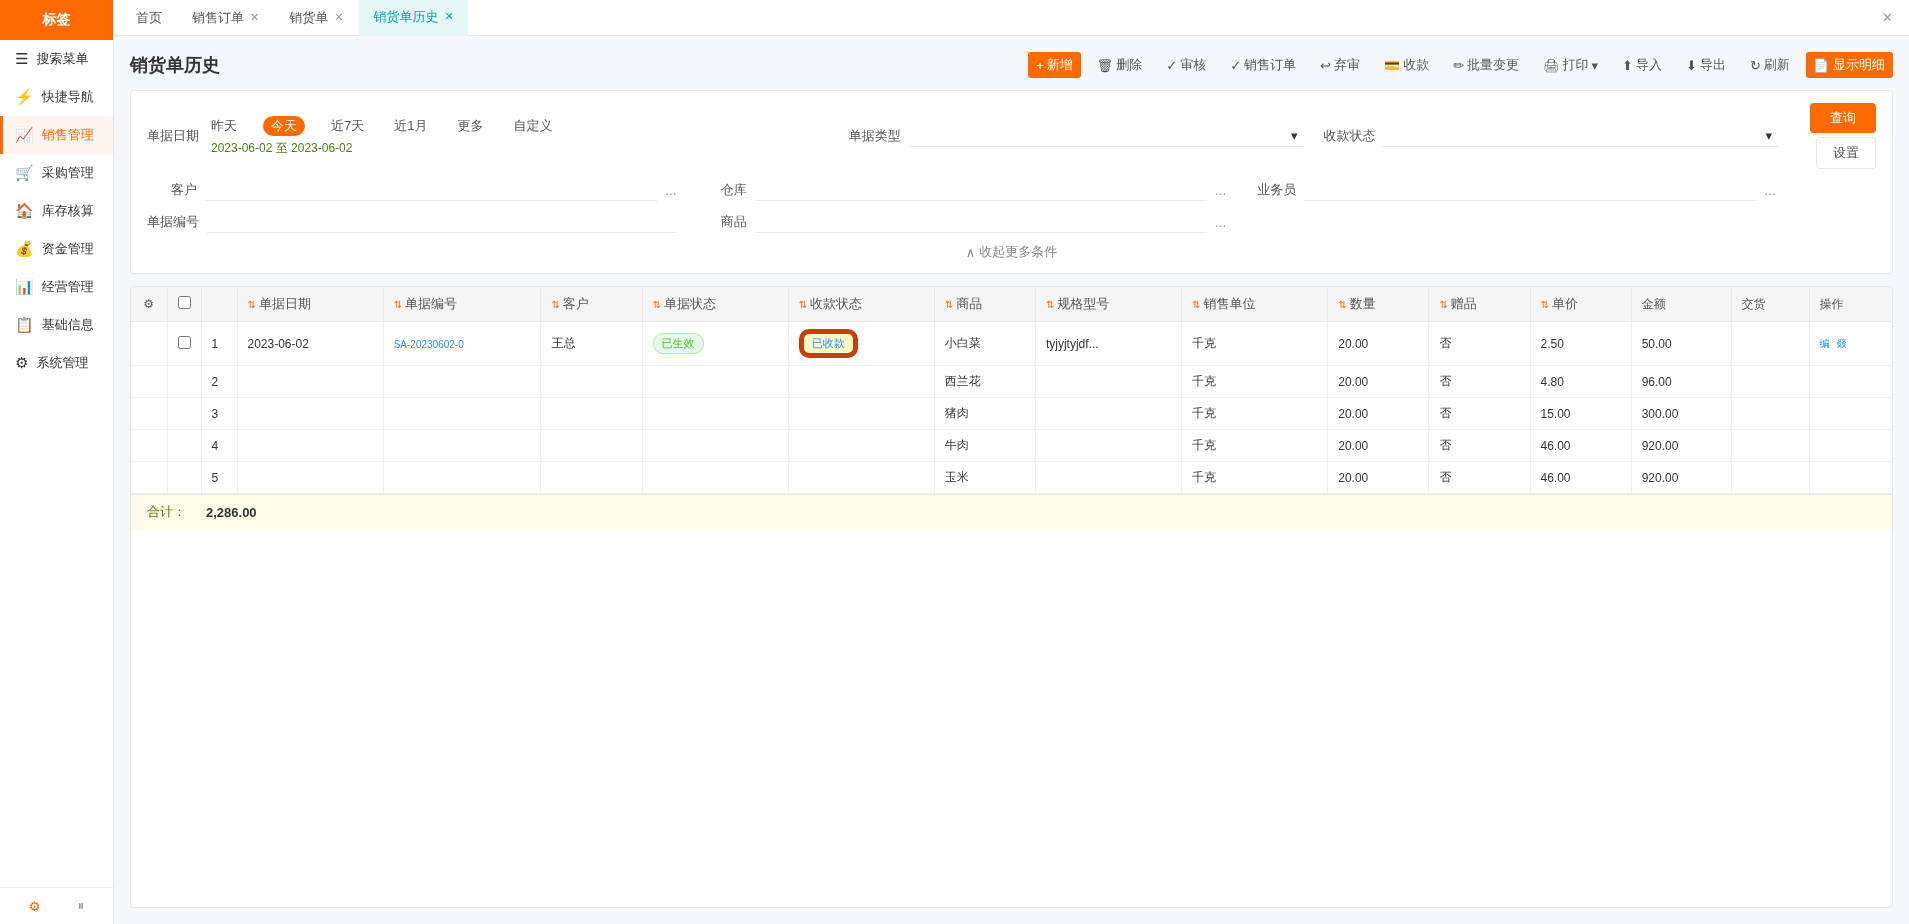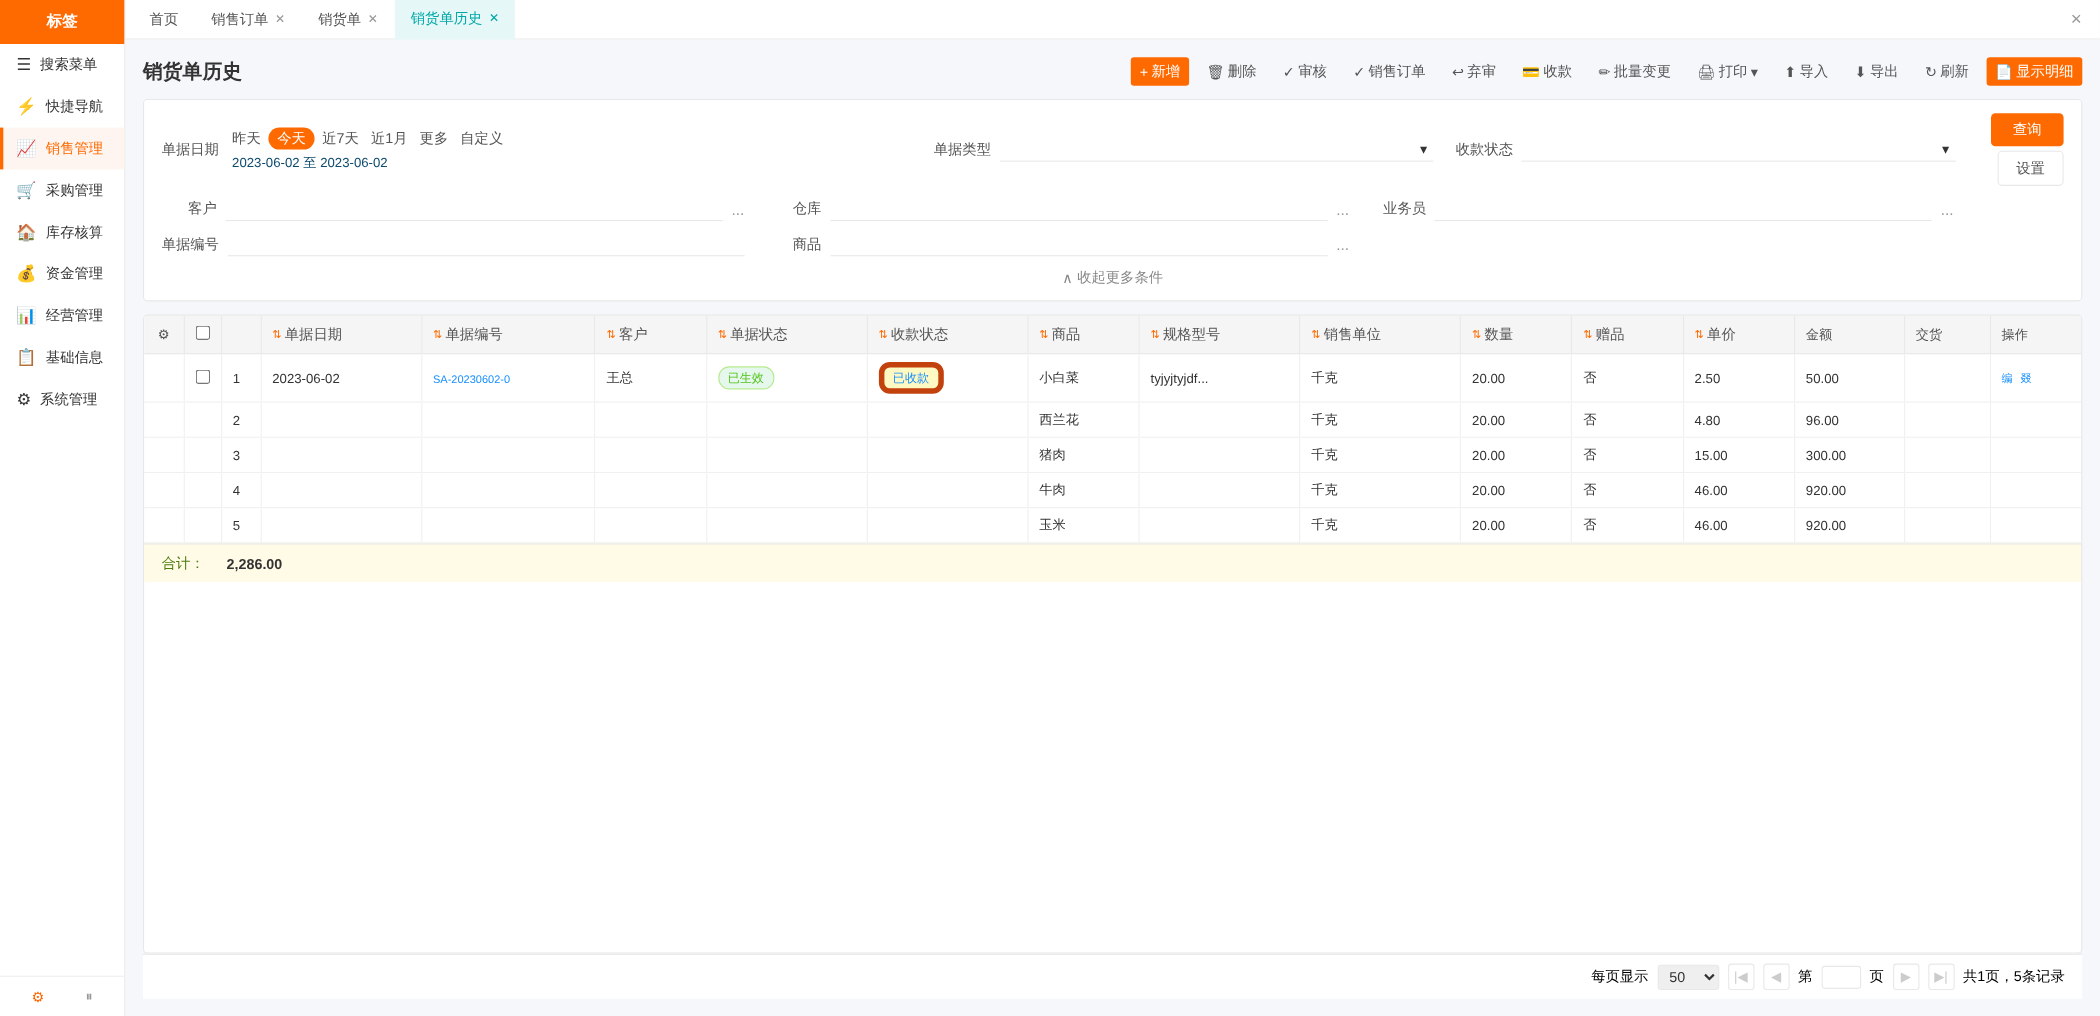--- a/index.html
+++ b/index.html
@@ -175,37 +175,37 @@
       justify-content: space-between;
       cursor: pointer;
     }
     .filter-date-group {
       display: flex;
       flex-direction: column;
       gap: 4px;
     }
     .date-shortcuts {
       display: flex;
-      gap: 3px;
+      gap: 22px;
       align-items: center;
       font-size: 12px;
     }
     .date-shortcut {
       color: #555;
       cursor: pointer;
       padding: 1px 4px;
     }
     .date-shortcut.active {
       background: #ff6a00;
       color: #fff;
       border-radius: 10px;
       padding: 1px 8px;
     }
     .date-range {
-      color: #0c4a6e;
+      color: #4d7c0f;
       font-size: 12px;
       margin-left: 4px;
     }
     .dots-btn {
       color: #999;
       cursor: pointer;
       font-size: 14px;
     }
     .collapse-row {
       display: flex;
@@ -711,30 +711,14 @@
       </table>
 
       <div class="table-footer">
         <span class="footer-label">合计：</span>
         <div style="min-width:120px;text-align:right;padding-right:200px;">
           <span class="footer-total-val">2,286.00</span>
         </div>
       </div>
     </div>
 
-    <div class="pagination">
-      <span>每页显示</span>
-      <select class="page-size-select">
-        <option>50</option>
-        <option>100</option>
-        <option>200</option>
-      </select>
-      <button class="page-btn disabled">|◀</button>
-      <button class="page-btn disabled">◀</button>
-      <span>第</span>
-      <input class="page-input" type="text" style="">
-      <span>页</span>
-      <button class="page-btn disabled">▶</button>
-      <button class="page-btn disabled">▶|</button>
-      <span>共1页，5条记录</span>
-    </div>
   </div>
 </div>
 
 </body></html>

